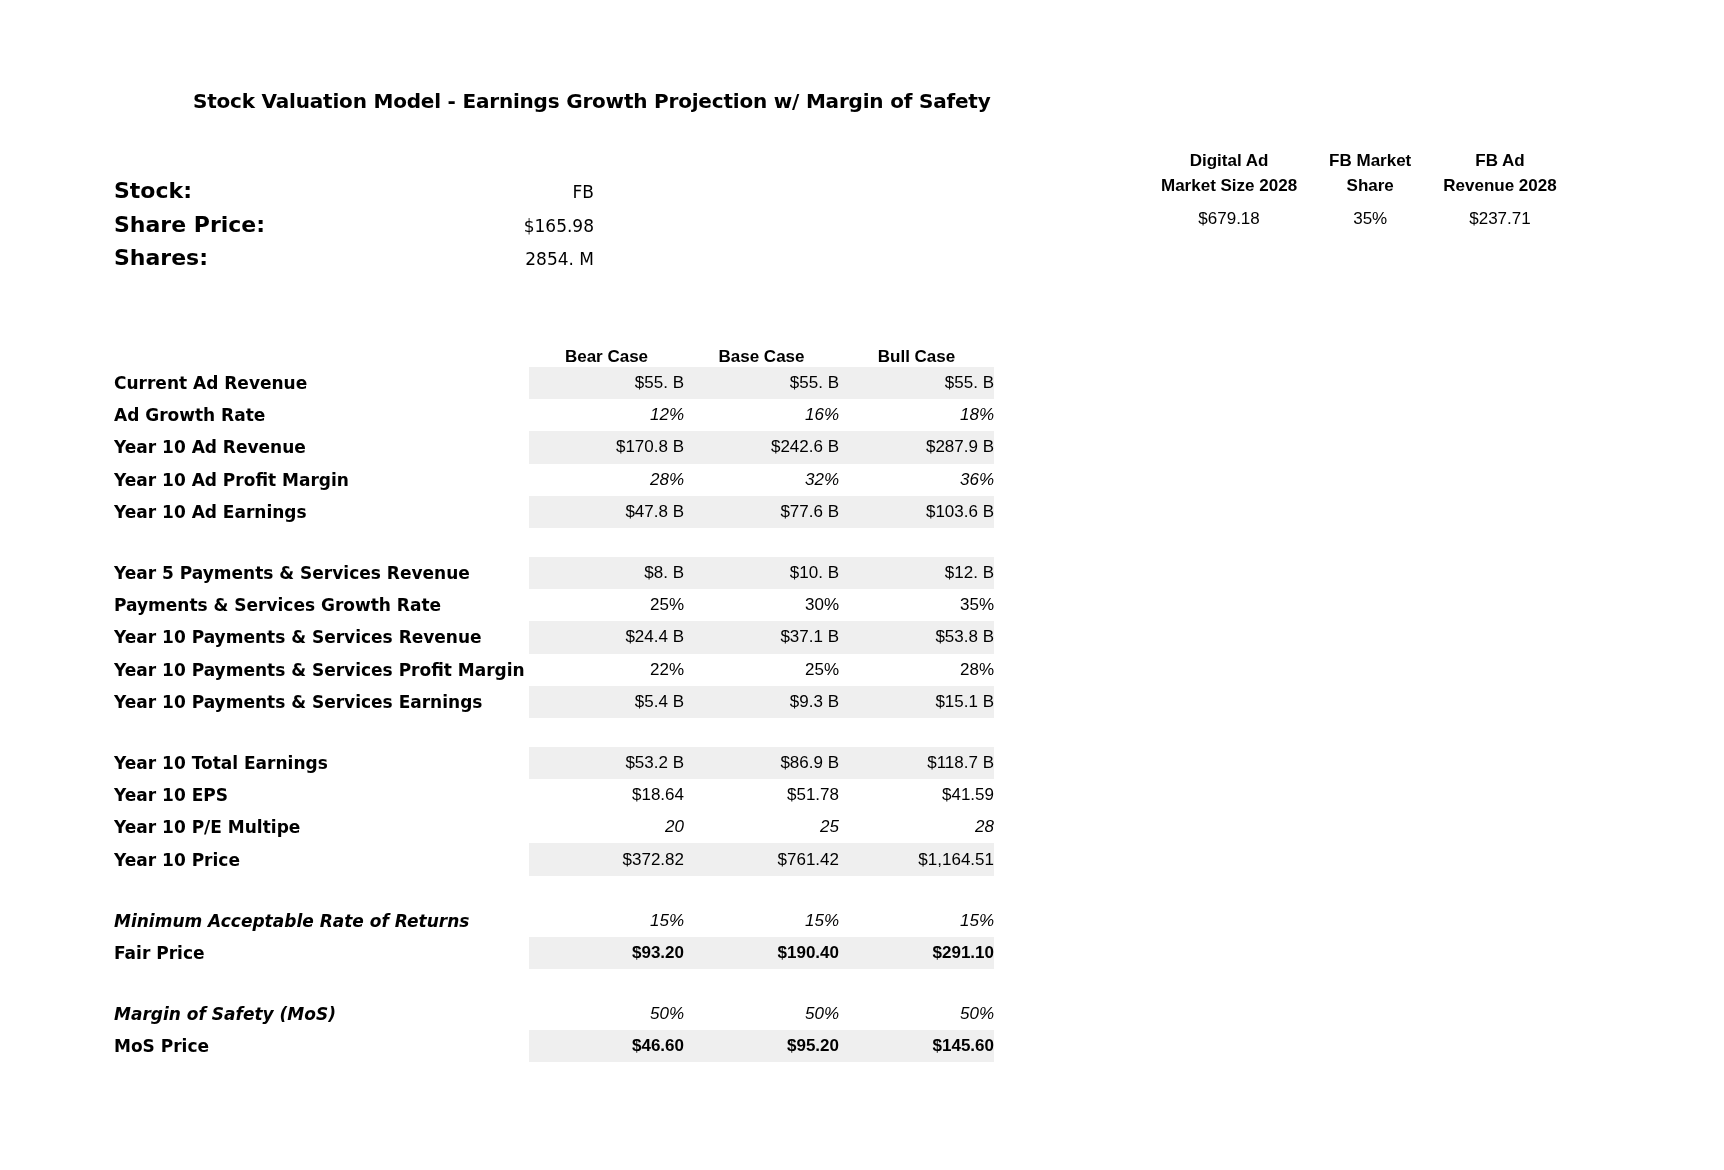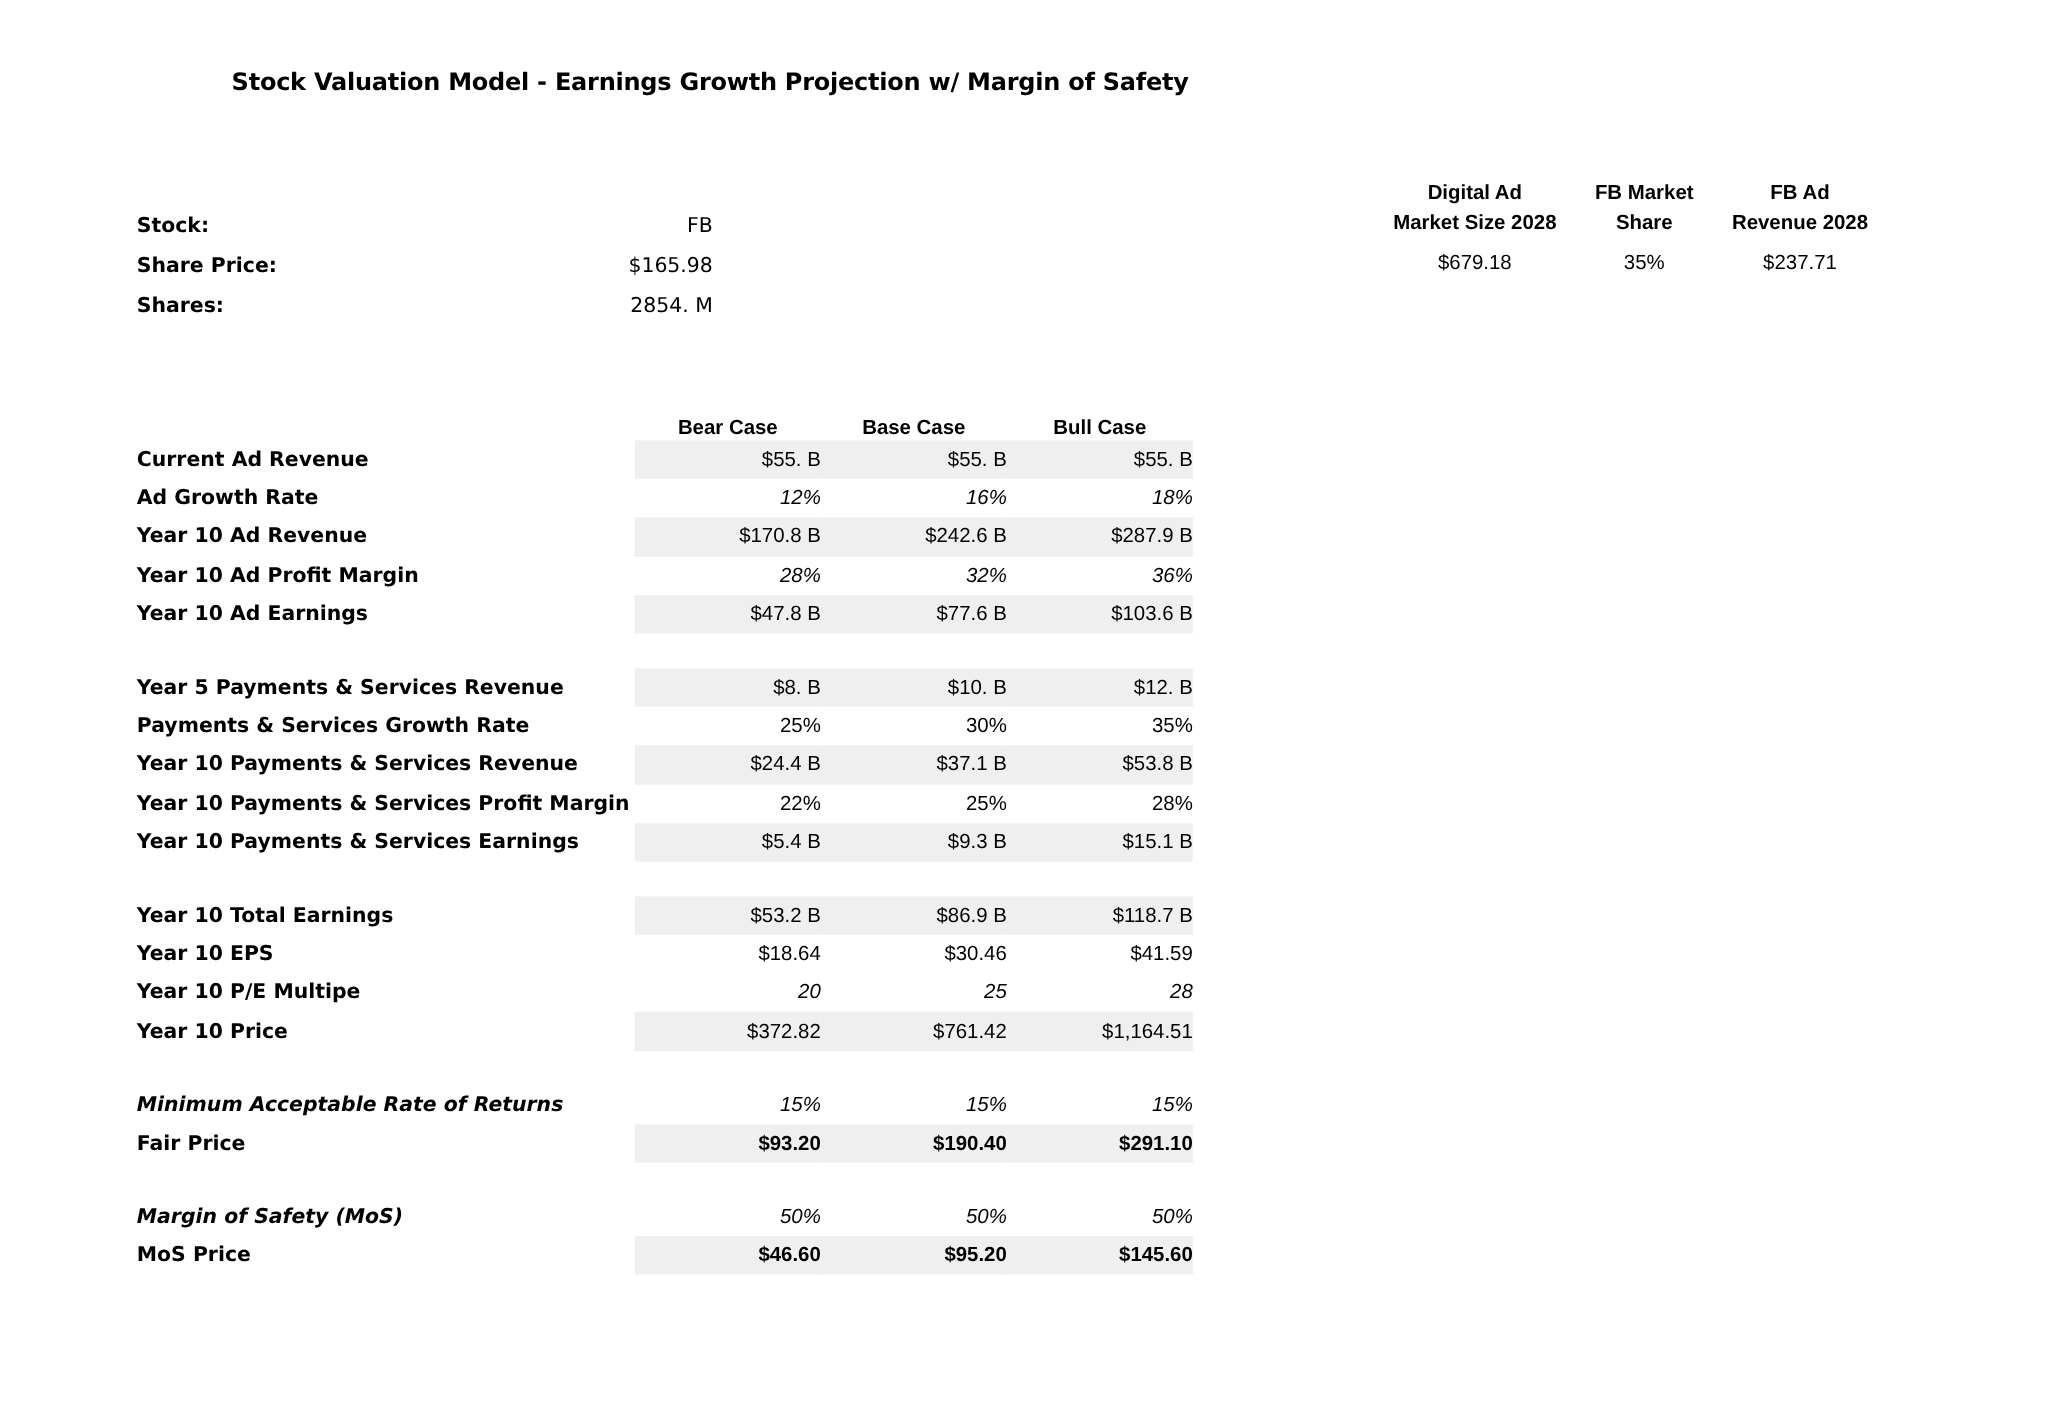--- a/index.html
+++ b/index.html
@@ -13,21 +13,21 @@
     position: relative;
     font-family: "Liberation Sans", sans-serif;
     color: #000000;
     overflow: hidden;
   }
 
   
   #title {
     position: absolute;
     left: 193px;
-    top: 56px;
+    top: 89px;
     font-family: "DejaVu Sans", sans-serif;
     font-size: 20px;
     font-weight: bold;
     letter-spacing: -0.2px;
     white-space: nowrap;
   }
 
   
   #stock-info {
     position: absolute;
@@ -36,21 +36,21 @@
     width: 560px;
   }
   .info-row {
     display: flex;
     align-items: baseline;
     height: 33.5px;
   }
   .info-label {
     width: 300px;
     font-family: "DejaVu Sans", sans-serif;
-    font-size: 17px;
+    font-size: 22px;
     font-weight: bold;
     white-space: nowrap;
   }
   .info-value {
     width: 180px;
     text-align: right;
     font-family: "DejaVu Sans", sans-serif;
     font-size: 17px;
     font-weight: normal;
     white-space: nowrap;
@@ -281,21 +281,21 @@
       </tr>
       <tr class="data-row shaded">
         <td class="lbl">Year 10 Total Earnings</td>
         <td class="val">$53.2 B</td>
         <td class="val">$86.9 B</td>
         <td class="val">$118.7 B</td>
       </tr>
       <tr class="data-row">
         <td class="lbl">Year 10 EPS</td>
         <td class="val">$18.64</td>
-        <td class="val">$30.46</td>
+        <td class="val">$51.78</td>
         <td class="val">$41.59</td>
       </tr>
       <tr class="data-row">
         <td class="lbl">Year 10 P/E Multipe</td>
         <td class="val italic">20</td>
         <td class="val italic">25</td>
         <td class="val italic">28</td>
       </tr>
       <tr class="data-row shaded">
         <td class="lbl">Year 10 Price</td>

